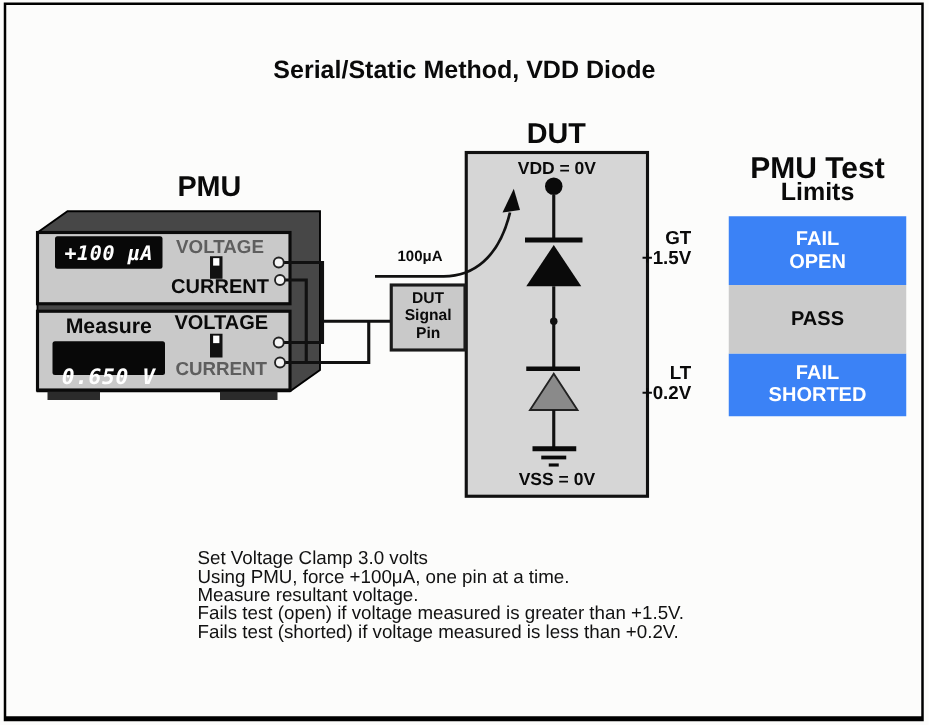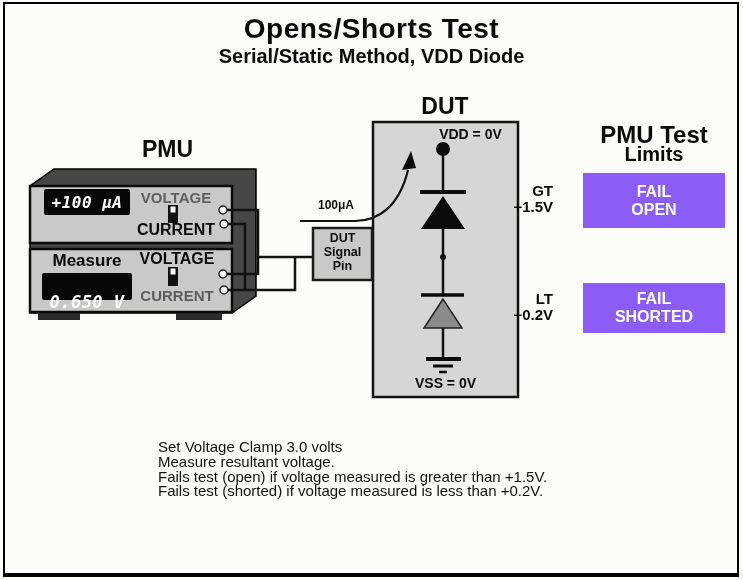--- a/index.html
+++ b/index.html
@@ -26,27 +26,27 @@
   .measure-label{left:40px;top:251px;width:94px;font-size:17px;font-weight:bold;text-align:center;}
   .sw-label{font-size:15px;font-weight:bold;text-align:center;}
   .sw-on{color:#0a0a0a;font-size:16px;}
   .sw-off{color:#5e5e5e;}
   .volt-f{left:134px;top:189px;width:84px;}
   .curr-f{left:132px;top:221px;width:88px;}
   .volt-m{left:134px;top:250px;width:86px;}
   .curr-m{left:134px;top:287px;width:86px;}
   .amps{left:298px;top:198px;width:76px;font-size:12px;font-weight:bold;text-align:center;}
   .sigpin{left:313px;top:231px;width:59px;font-size:12.5px;line-height:14px;font-weight:bold;text-align:center;}
-  .vdd{left:373px;top:126px;width:145px;font-size:14px;font-weight:bold;text-align:center;padding-left:25px;}
+  .vdd{left:373px;top:126px;width:145px;font-size:14px;font-weight:bold;text-align:center;}
   .vss{left:373px;top:375px;width:145px;font-size:14px;font-weight:bold;text-align:center;}
   .lim-title1{left:578px;top:121px;width:152px;font-size:24px;font-weight:bold;text-align:center;}
   .lim-title2{left:578px;top:143px;width:152px;font-size:20px;font-weight:bold;text-align:center;}
   .band{position:absolute;left:583px;width:142px;z-index:2;display:flex;flex-direction:column;
         align-items:center;justify-content:center;font-weight:bold;font-size:16px;line-height:18px;}
-  .band-fail{background:#8b5cf6;color:#fff;justify-content:center;}
+  .band-fail{background:#3b82f6;color:#fff;justify-content:center;}
   .band-pass{background:#cbcbcb;color:#0a0a0a;}
   .band1{top:173px;height:55px;}
   .band2{top:228px;height:55px;}
   .band3{top:283px;height:50px;}
   .thresh{left:479px;width:74px;font-size:15px;line-height:16px;font-weight:bold;text-align:right;}
   .thresh-gt{top:183px;}
   .thresh-lt{top:291px;}
   .proc{left:158px;top:440px;width:430px;font-size:15px;line-height:14.8px;color:#111;}
   svg.layer{position:absolute;left:0;top:0;z-index:1;}
 </style>
@@ -107,21 +107,20 @@
       <path d="M433,366 H453" stroke-width="3"></path>
       <path d="M439,372 H447" stroke-width="2.5"></path>
     </g>
 
     <path d="M300,221 H355 C378,221 399,207 408,170" stroke="#111" stroke-width="2.2" fill="none"></path>
     <polygon points="411,151 402,170 416,168" fill="#0a0a0a"></polygon>
 
     <rect x="313" y="228" width="59" height="52" fill="#c9c9c9" stroke="#1a1a1a" stroke-width="2.5"></rect>
   </svg>
 
-  <div class="txt title">Opens/Shorts Test</div>
   <div class="txt subtitle">Serial/Static Method, VDD Diode</div>
 
   <div class="txt pmu-label">PMU</div>
   <div class="txt disp disp-force">+100 μA</div>
   <div class="txt sw-label sw-off volt-f">VOLTAGE</div>
   <div class="txt sw-label sw-on curr-f">CURRENT</div>
   <div class="txt measure-label">Measure</div>
   <div class="txt disp disp-measure">0.650 V</div>
   <div class="txt sw-label sw-on volt-m">VOLTAGE</div>
   <div class="txt sw-label sw-off curr-m">CURRENT</div>
@@ -137,33 +136,37 @@
   <div class="txt vdd">VDD = 0V</div>
   <div class="txt vss">VSS = 0V</div>
 
   <div class="txt lim-title1">PMU Test</div>
   <div class="txt lim-title2">Limits</div>
 
   <div class="band band-fail band1">
     <div>FAIL</div>
     <div>OPEN</div>
   </div>
+  <div class="band band-pass band2">
+    <div>PASS</div>
+  </div>
   <div class="band band-fail band3">
     <div>FAIL</div>
     <div>SHORTED</div>
   </div>
 
   <div class="txt thresh thresh-gt">
     <div>GT</div>
     <div>+1.5V</div>
   </div>
   <div class="txt thresh thresh-lt">
     <div>LT</div>
     <div>+0.2V</div>
   </div>
 
   <div class="txt proc">
     <div>Set Voltage Clamp 3.0 volts</div>
+    <div>Using PMU, force +100μA, one pin at a time.</div>
     <div>Measure resultant voltage.</div>
     <div>Fails test (open) if voltage measured is greater than +1.5V.</div>
     <div>Fails test (shorted) if voltage measured is less than +0.2V.</div>
   </div>
 </div>
 
 </body></html>

